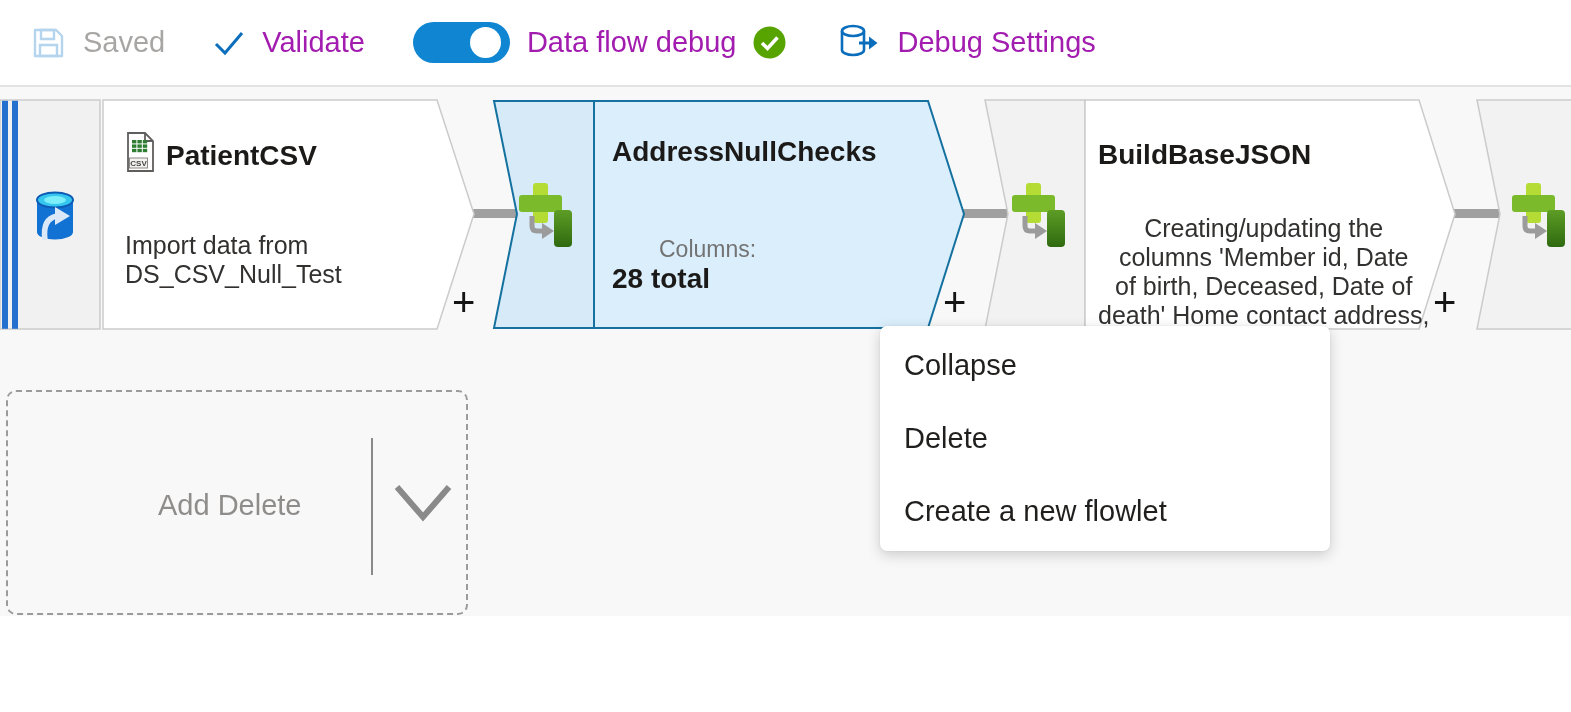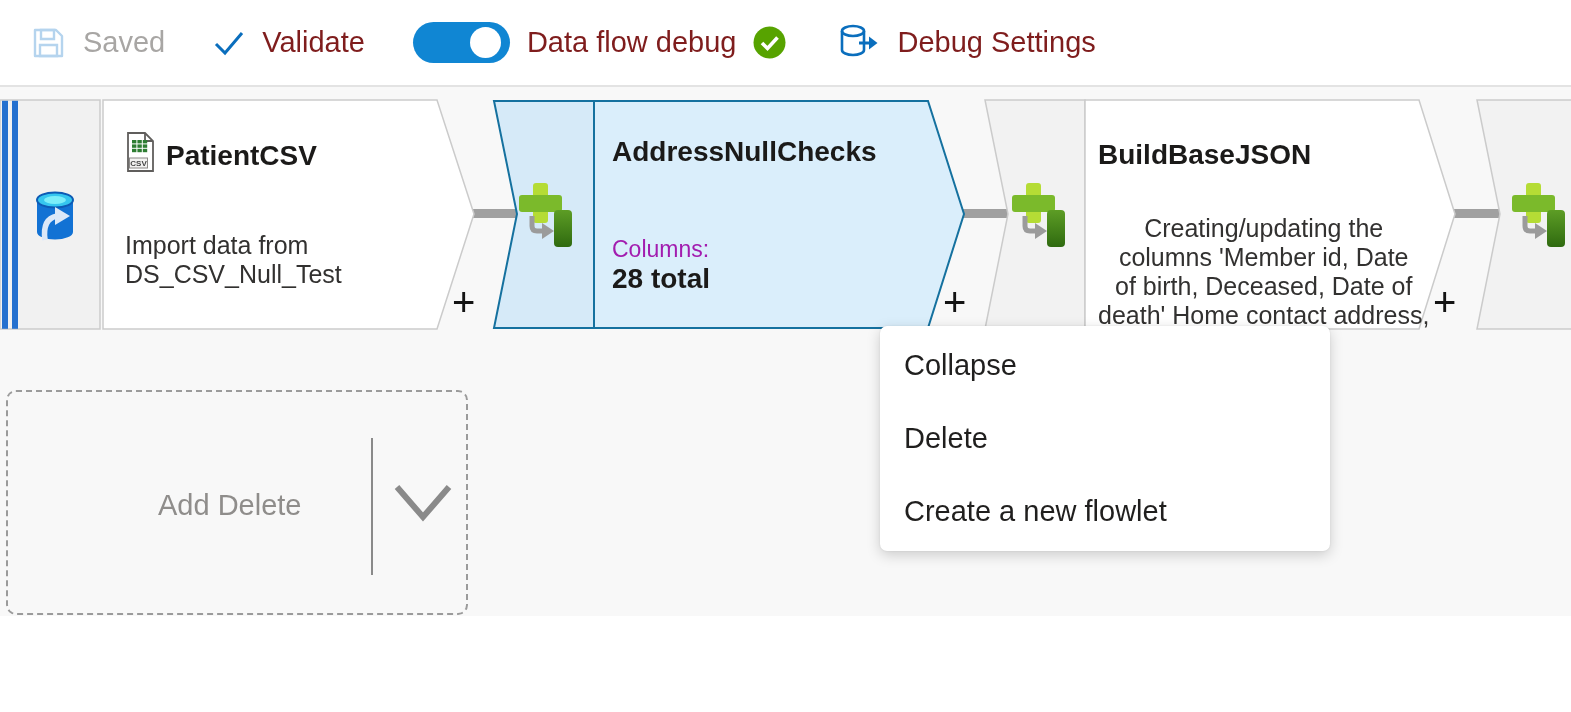--- a/index.html
+++ b/index.html
@@ -3,31 +3,31 @@
 <meta charset="utf-8">
 <style>
   html,body{margin:0;padding:0;background:#ffffff;font-family:"Liberation Sans",sans-serif;}
   .screen{position:relative;width:1571px;height:616px;overflow:hidden;background:#f8f8f8;}
 
   
   .toolbar{position:absolute;left:0;top:0;width:1571px;height:87px;background:#ffffff;
            border-bottom:2px solid #e3e3e3;display:flex;align-items:center;
            padding-left:30px;box-sizing:border-box;column-gap:48px;}
   .tb-group{display:flex;align-items:center;column-gap:17px;cursor:default;}
-  .tb-label{font-size:29px;color:#7f1d1d;white-space:nowrap;}
+  .tb-label{font-size:29px;color:#a21caf;white-space:nowrap;}
   .tb-label.disabled{color:#a8a6a4;}
   .toggle{width:97px;height:41px;border-radius:21px;background:#1086d3;position:relative;flex:none;}
   .toggle .knob{position:absolute;left:57px;top:5px;width:31px;height:31px;border-radius:50%;background:#ffffff;}
 
   
   .graph-svg{position:absolute;left:0;top:99px;}
   .overlay{position:absolute;white-space:nowrap;}
   .node-title{display:flex;align-items:flex-end;column-gap:11px;font-size:28px;font-weight:700;color:#1b1a19;}
   .node-desc{font-size:25px;line-height:29px;color:#323130;}
-  .cols-label{font-size:23px;color:#a21caf;}
+  .cols-label{font-size:23px;color:#737373;margin-left:47px;}
   .cols-value{font-size:28px;font-weight:700;color:#1b1a19;}
   .plus-btn{font-size:40px;font-weight:400;color:#141414;cursor:pointer;line-height:40px;}
 
   
   .add-source{position:absolute;left:6px;top:390px;width:462px;height:225px;
               border:2px dashed #9b9b9b;border-radius:10px;box-sizing:border-box;cursor:pointer;}
   .add-source .as-label{position:absolute;left:150px;top:97px;font-size:29px;color:#8f8d8b;}
   .add-source .as-divider{position:absolute;left:363px;top:46px;width:2px;height:137px;background:#8a8a8a;}
   .add-source .as-chevron{position:absolute;left:383px;top:83px;}
 

